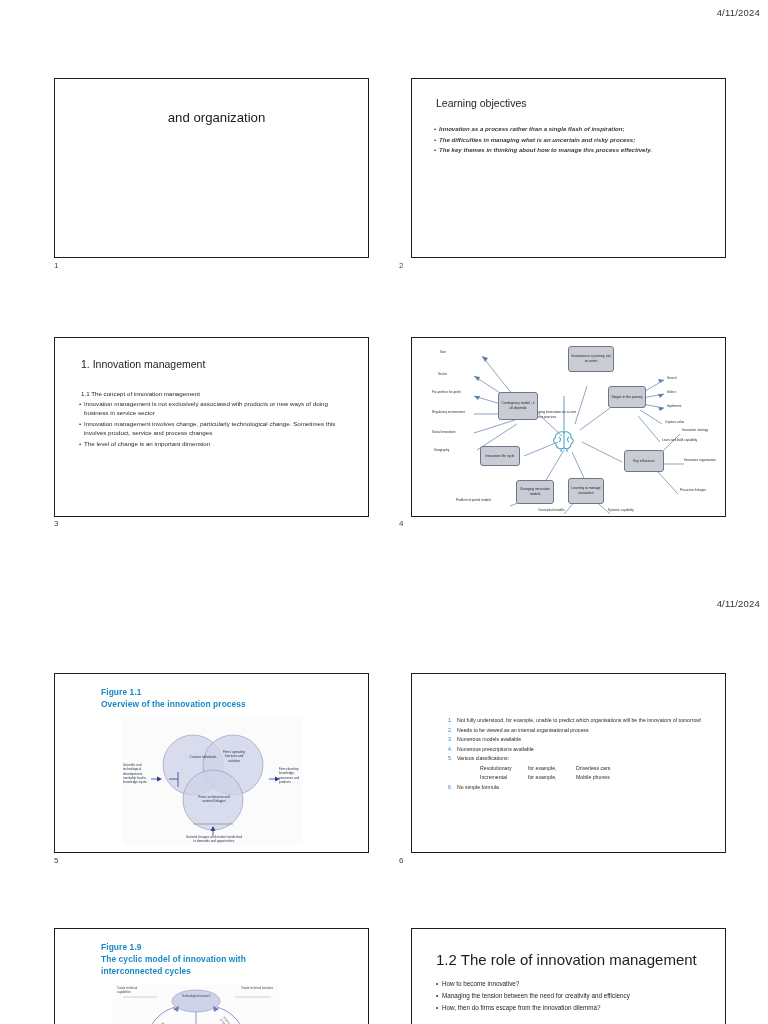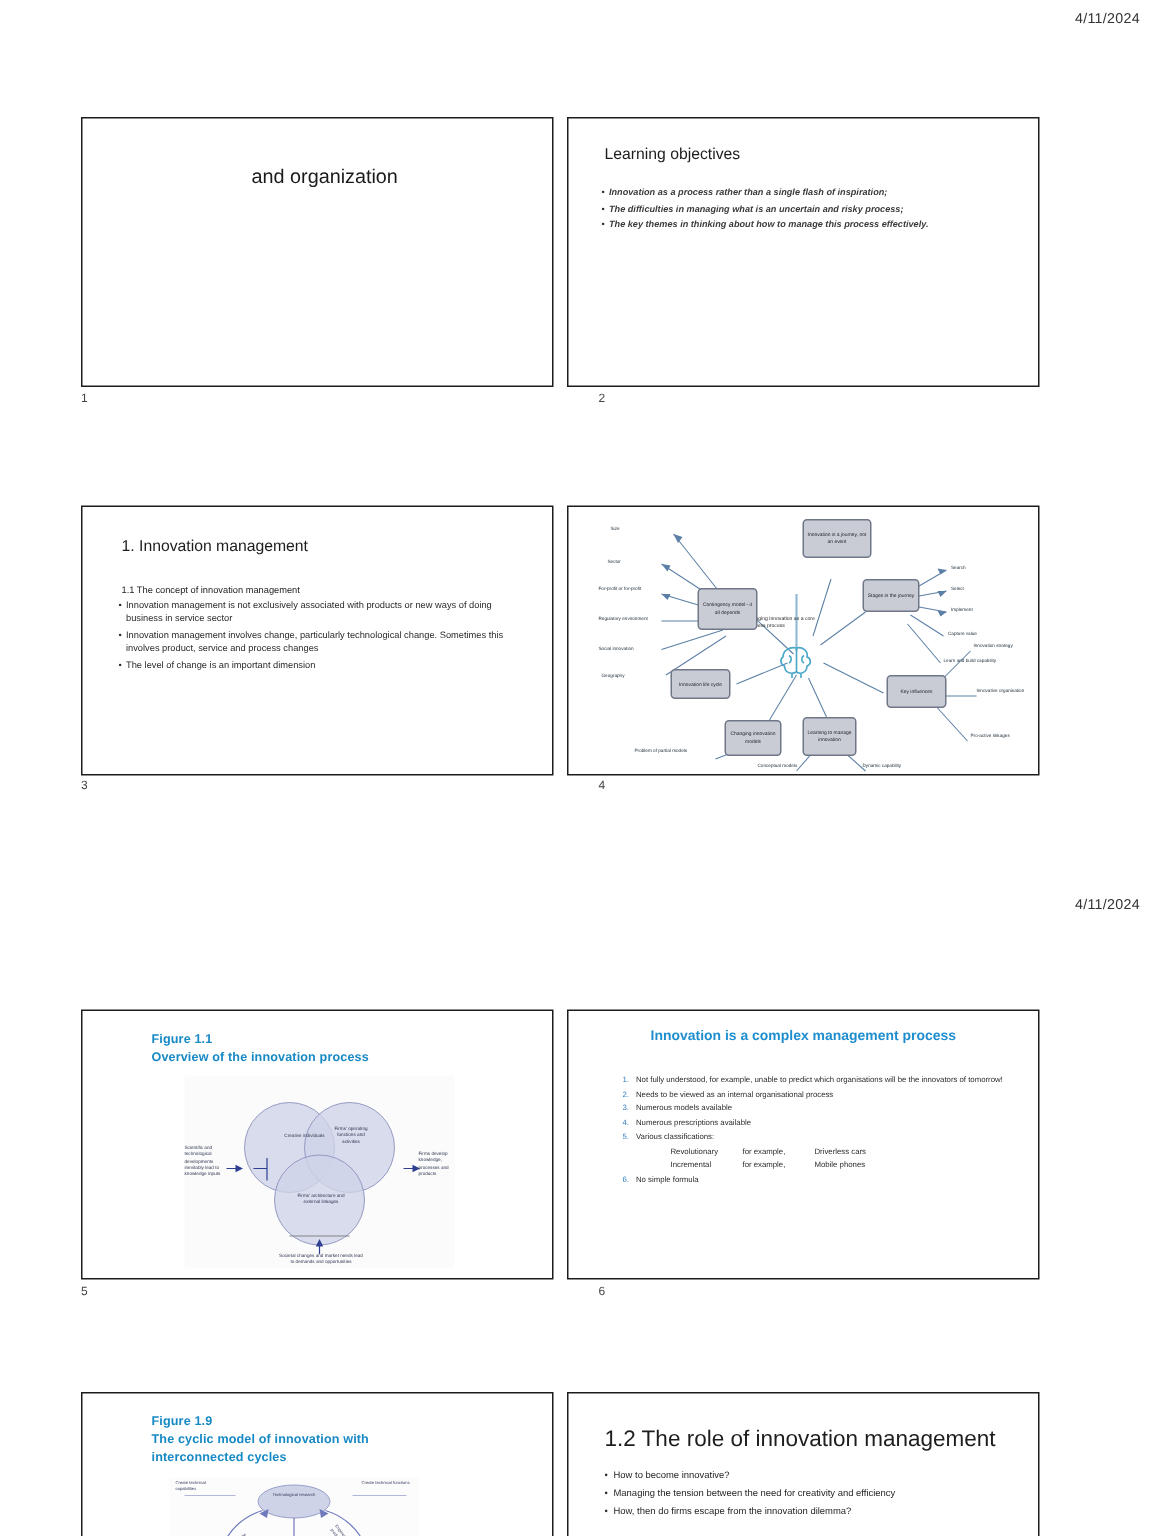--- a/index.html
+++ b/index.html
@@ -20,21 +20,21 @@
   .slide{
     position:absolute;background:#fff;border:1.2px solid #1c1c1c;
     box-sizing:border-box;overflow:hidden;
   }
   .slide-num{
     position:absolute;font-size:8px;color:#444;
   }
 
   
   .col-l{left:54px;}
-  .col-r{left:378px;}
+  .col-r{left:411px;}
   .w-slide{width:315px;height:180px;}
   .row1{top:78px;}
   .row2{top:337px;padding-left:40px;}
   .row3{top:673px;}
   .row4{top:928px;}
 
   
   .s1-title{
     position:absolute;left:28px;right:18px;top:30px;
     text-align:center;font-size:13.2px;line-height:1.42;
@@ -280,21 +280,20 @@
       <div class="venn-txt" style="left:96px;top:33px;width:30px;text-align:center;">Firms' operating functions and activities</div>
       <div class="venn-txt" style="left:72px;top:78px;width:38px;text-align:center;">Firms' architecture and external linkages</div>
       <div class="venn-txt" style="left:0px;top:46px;width:28px;">Scientific and technological developments inevitably lead to knowledge inputs</div>
       <div class="venn-txt" style="left:156px;top:50px;width:26px;">Firms develop knowledge, processes and products</div>
       <div class="venn-txt" style="left:62px;top:118px;width:58px;text-align:center;">Societal changes and market needs lead to demands and opportunities</div>
     </div>
   </div>
   <div class="slide-num" style="left:54px;top:856px;">5</div>
 
   <div class="slide w-slide col-r row3">
-    <div class="s6-title">Innovation is a complex management process</div>
     <div class="s6-list">
       <div class="li">
           <span class="n">1.</span>
           <span class="t">Not fully understood,  for example, unable to predict which organisations will be the innovators of tomorrow!</span>
         </div>
       <div class="li">
           <span class="n">2.</span>
           <span class="t"><span>Needs to be viewed as an internal organisational process</span></span>
         </div>
       <div class="li">

